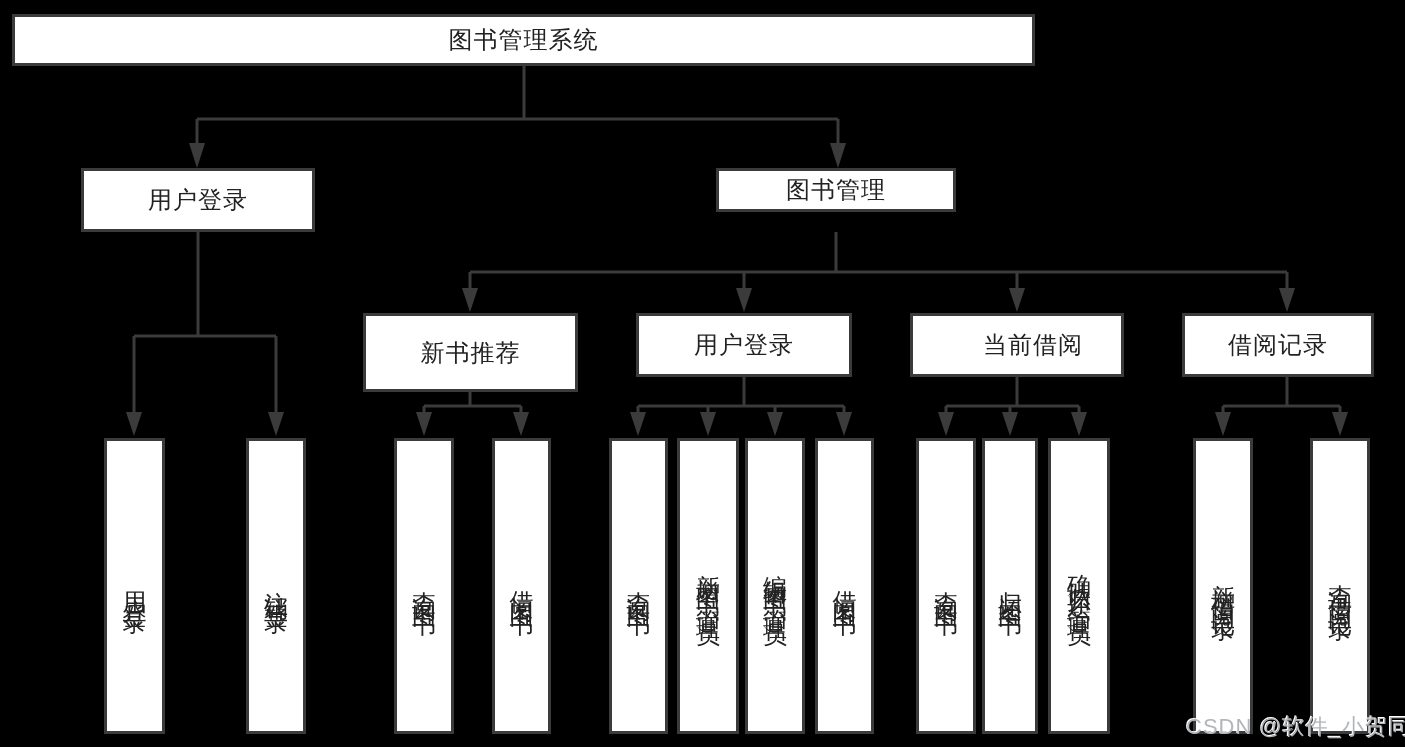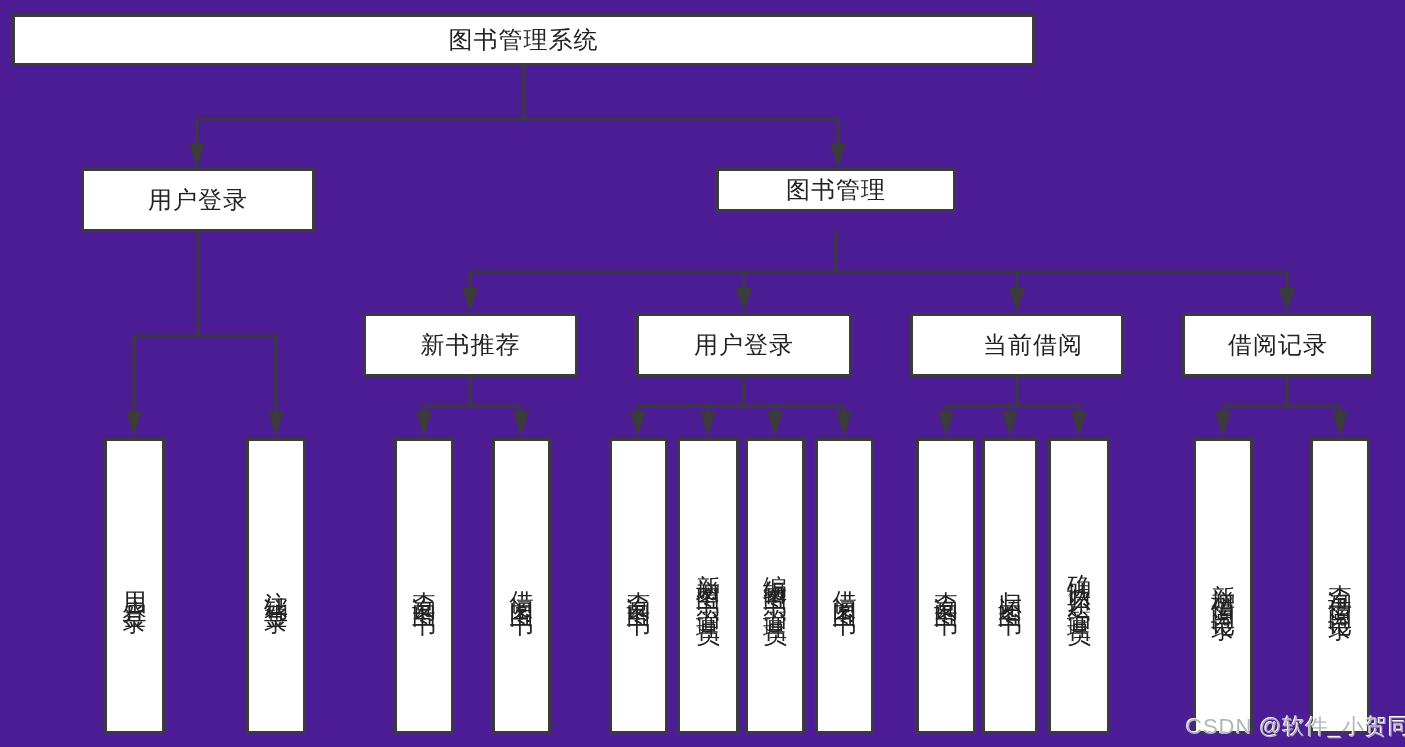--- a/index.html
+++ b/index.html
@@ -4,21 +4,21 @@
 <style>
   html, body {
     margin: 0;
     padding: 0;
     background: #ffffff;
   }
   #canvas {
     position: relative;
     width: 1405px;
     height: 747px;
-    background: #4c1d95;
+    background: #000000;
     font-family: "Liberation Sans", "DejaVu Sans", sans-serif;
     overflow: hidden;
   }
   #wires {
     position: absolute;
     left: 0;
     top: 0;
     pointer-events: none;
   }
   .node {
@@ -39,21 +39,21 @@
     writing-mode: vertical-rl;
     text-orientation: mixed;
     letter-spacing: 7px;
   }
   
   #root-box        { left: 12px;  top: 14px;  width: 1023px; height: 52px; }
   
   #n-user-login    { left: 81px;  top: 168px; width: 234px;  height: 64px; }
   #n-book-mgmt     { left: 716px; top: 168px; width: 240px;  height: 44px; }
   
-  #n-new-book      { left: 363px; top: 313px; width: 215px;  height: 64px; }
+  #n-new-book      { left: 363px; top: 313px; width: 215px;  height: 79px; }
   #n-book-borrow   { left: 636px; top: 313px; width: 216px;  height: 64px; }
   #n-cur-borrow    { left: 910px; top: 313px; width: 214px;  height: 64px; padding-left: 32px; }
   #n-borrow-rec    { left: 1182px;top: 313px; width: 192px;  height: 64px; }
   
   .vnode           { top: 438px; height: 296px; }
   #lf-a1 { left: 104px;  width: 61px; }
   #lf-a2 { left: 246px;  width: 60px; }
   #lf-b1 { left: 394px;  width: 60px; }
   #lf-b2 { left: 492px;  width: 59px; }
   #lf-c1 { left: 609px;  width: 59px; }

